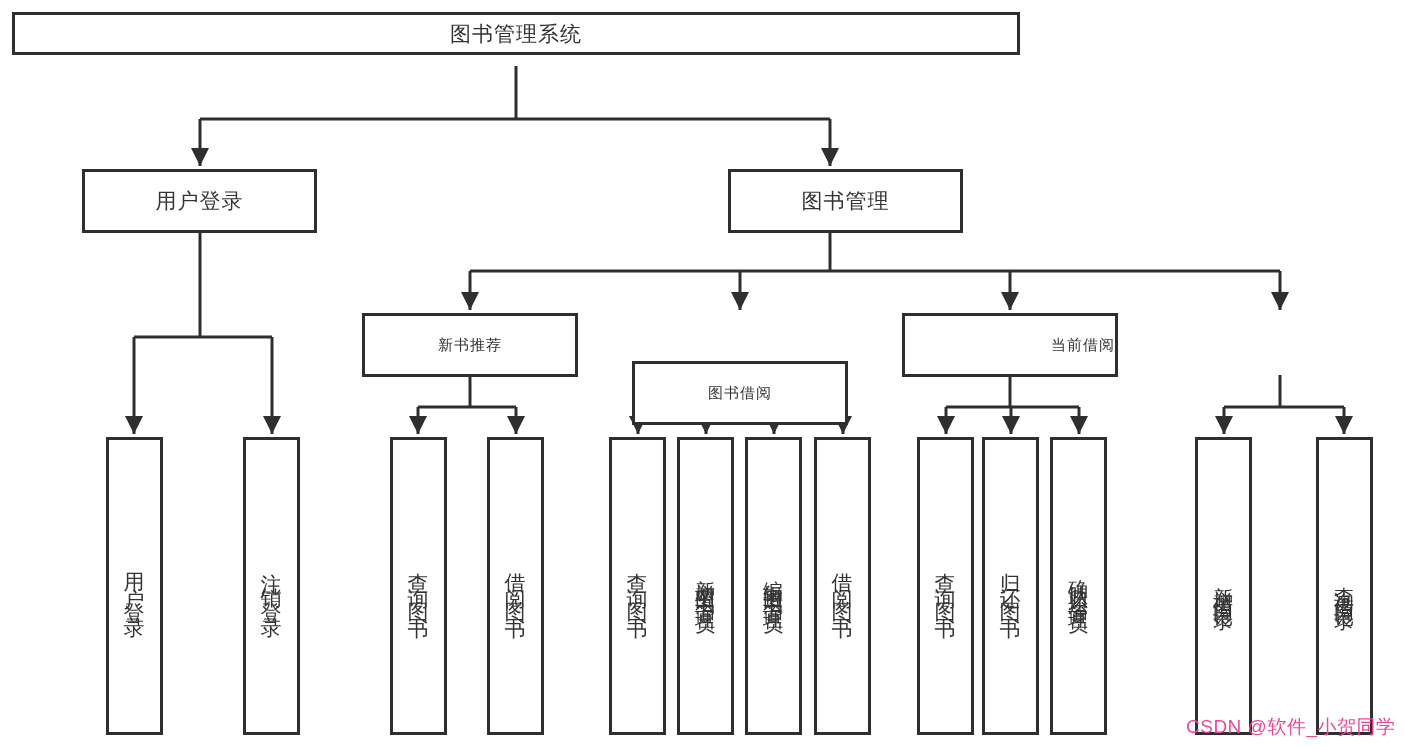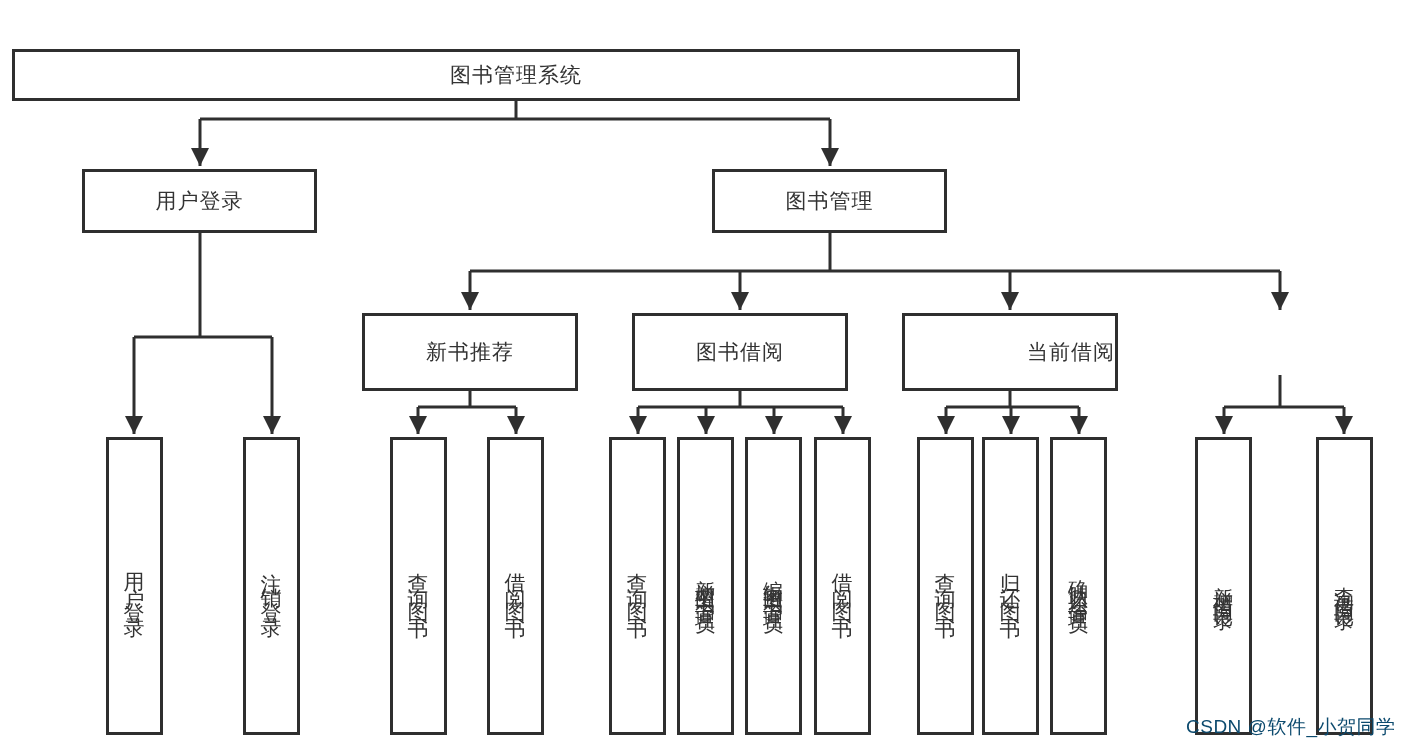--- a/index.html
+++ b/index.html
@@ -28,35 +28,34 @@
     background: #ffffff;
     border: 3px solid #2f2f2f;
     display: flex;
     align-items: center;
     justify-content: center;
     z-index: 1;
     color: #333333;
   }
   .node-root {
     left: 12px; top: 12px;
-    width: 1008px; height: 52px;
+    width: 1008px; height: 43px;
     font-size: 21px;
     letter-spacing: 1px;
-    margin-top: 37px;
   }
   .node-l2 {
     width: 235px; height: 64px;
     top: 169px;
     font-size: 21px;
     letter-spacing: 1px;
   }
   .node-l3 {
-    width: 216px; height: 78px;
+    width: 216px; height: 64px;
     top: 313px;
-    font-size: 21px;
+    font-size: 15px;
     letter-spacing: 1px;
   }
   .leaf {
     position: absolute;
     box-sizing: border-box;
     top: 437px;
     width: 57px; height: 298px;
     background: #ffffff;
     border: 3px solid #2f2f2f;
     display: flex;
@@ -71,21 +70,21 @@
     line-height: 1;
     white-space: nowrap;
   }
   .vtext.loose { font-size: 21px; letter-spacing: 15px; }
   .vtext.tight { font-size: 20px; letter-spacing: 5px; }
   #watermark {
     position: absolute;
     left: 1186px;
     top: 714px;
     font-size: 19px;
-    color: #0c4a6e;
+    color: #ec4899;
     z-index: 2;
     white-space: nowrap;
     letter-spacing: 0.5px;
   }
 </style>
 </head>
 <body>
 
 <div id="canvas">
 
@@ -139,28 +138,28 @@
     </g>
   </svg>
 
   <div class="node node-root">
     <span>图书管理系统</span>
   </div>
 
   <div class="node node-l2" style="left:82px;">
     <span>用户登录</span>
   </div>
-  <div class="node node-l2" style="left:712px;">
+  <div class="node node-l2" style="left:728px;">
     <span>图书管理</span>
   </div>
 
   <div class="node node-l3" style="left:362px;">
     <span>新书推荐</span>
   </div>
-  <div class="node node-l3" style="left:632px;">
+  <div class="node node-l3" style="left:632px;margin-top:48px;">
     <span>图书借阅</span>
   </div>
   <div class="node node-l3" style="left:902px;justify-content:flex-end;">
     <span>当前借阅</span>
   </div>
 
   <div class="leaf" style="left:106px;">
     <span class="vtext loose">用户登录</span>
   </div>
   <div class="leaf" style="left:243px;">

